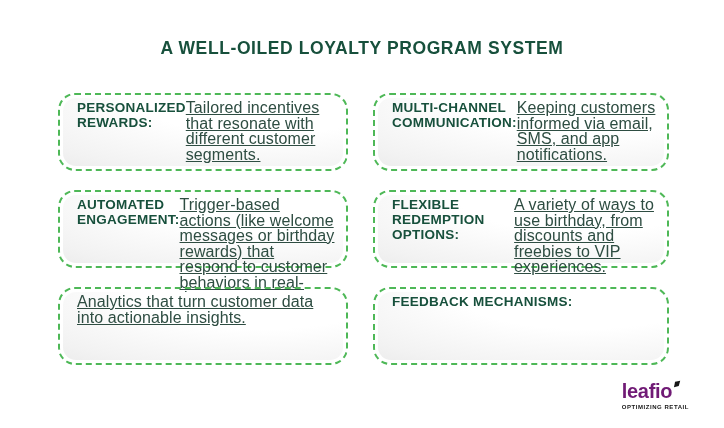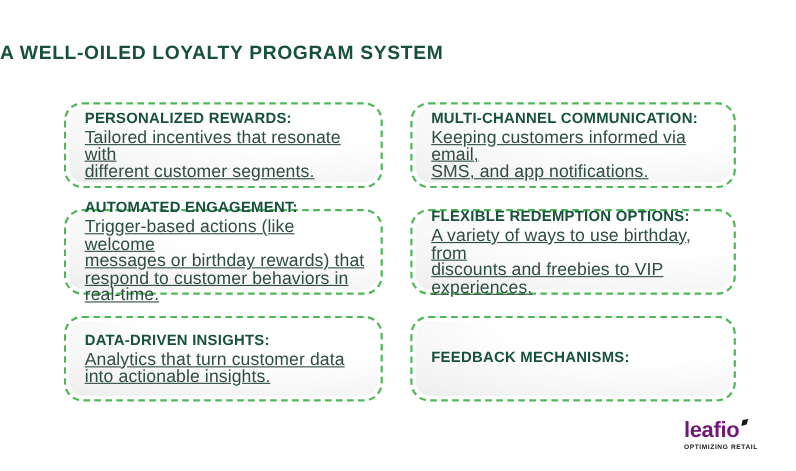--- a/index.html
+++ b/index.html
@@ -13,21 +13,21 @@
     width: 724px;
     height: 428px;
     background: #ffffff;
     overflow: hidden;
   }
   .page-title {
     position: absolute;
     top: 38px;
     left: 0;
     width: 724px;
-    text-align: left;
+    text-align: center;
     font-size: 17.5px;
     font-weight: bold;
     letter-spacing: 0.6px;
     color: #17503c;
   }
   .cards-grid {
     position: absolute;
     left: 58px;
     top: 93px;
     display: grid;
@@ -41,22 +41,21 @@
     border-radius: 17px;
     padding: 3px;
     box-sizing: border-box;
   }
   .feature-card-inner {
     height: 100%;
     box-sizing: border-box;
     border-radius: 13px;
     background: radial-gradient(140% 170% at 72% 0%, #ffffff 32%, #f2f2f2 68%, #e2e2e2 100%);
     display: flex;
-    flex-direction: column;
-    justify-content: center;
+    flex-direction: row;
     padding: 2px 8px 2px 14px;
   }
   .card-heading {
     font-size: 13.5px;
     font-weight: bold;
     letter-spacing: 0.25px;
     color: #17503c;
     margin-bottom: 3px;
   }
   .card-body {
@@ -138,21 +137,20 @@
       <div class="feature-card-inner">
         <div class="card-heading">FLEXIBLE REDEMPTION OPTIONS:</div>
         <div class="card-body">A variety of ways to use birthday, from
 discounts and freebies to VIP
 experiences.</div>
       </div>
     </div>
 
     <div class="feature-card">
       <div class="feature-card-inner">
-        <div class="card-heading">DATA-DRIVEN INSIGHTS:</div>
         <div class="card-body">Analytics that turn customer data
 into actionable insights.</div>
       </div>
     </div>
 
     <div class="feature-card">
       <div class="feature-card-inner">
         <div class="card-heading">FEEDBACK MECHANISMS:</div>
       </div>
     </div>

